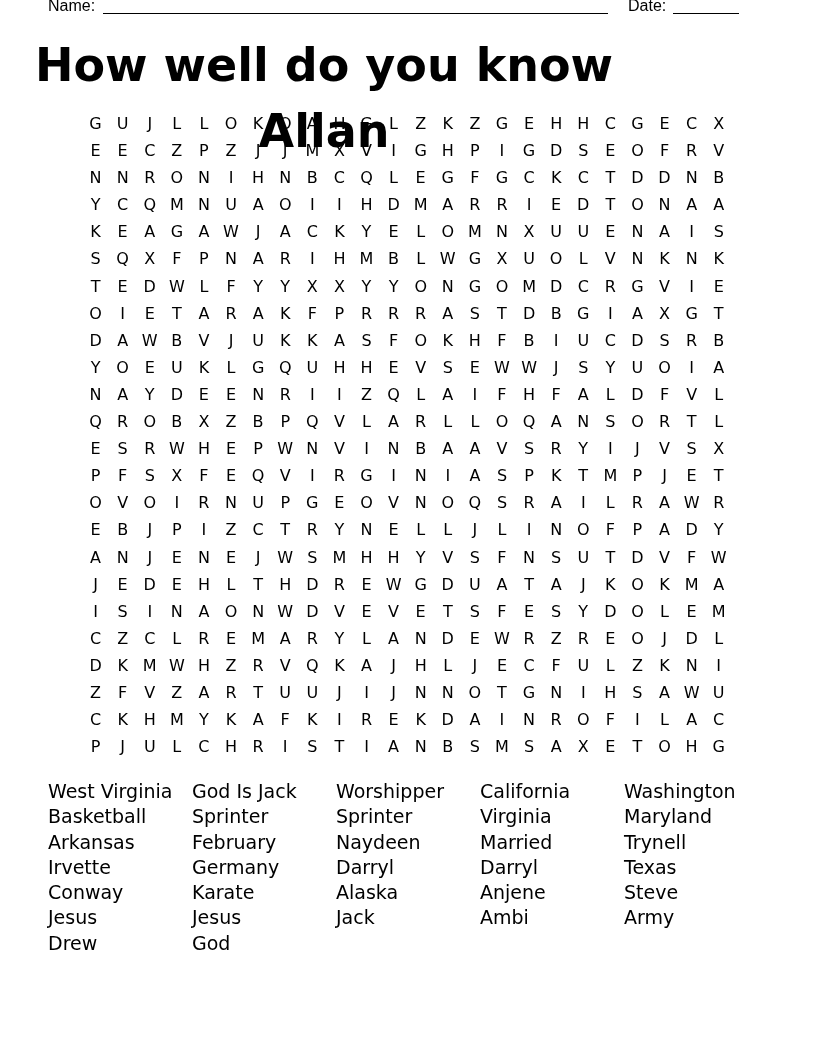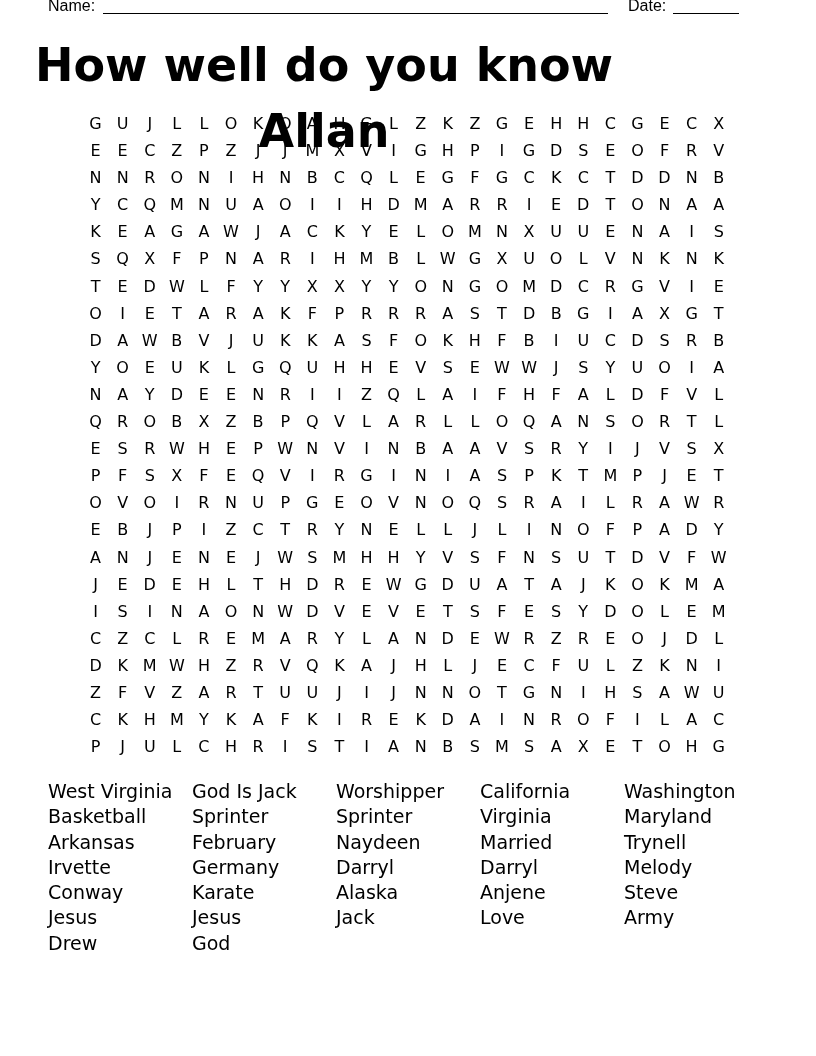--- a/index.html
+++ b/index.html
@@ -653,23 +653,23 @@
       <div class="word">Darryl</div>
       <div class="word">Alaska</div>
       <div class="word">Jack</div>
     </div>
     <div class="word-col">
       <div class="word">California</div>
       <div class="word">Virginia</div>
       <div class="word">Married</div>
       <div class="word">Darryl</div>
       <div class="word">Anjene</div>
-      <div class="word">Love</div>
+      <div class="word">Ambi</div>
     </div>
     <div class="word-col">
       <div class="word">Washington</div>
       <div class="word">Maryland</div>
       <div class="word">Trynell</div>
-      <div class="word">Melody</div>
+      <div class="word">Texas</div>
       <div class="word">Steve</div>
       <div class="word">Army</div>
     </div>
   </div>
 
 </body></html>

